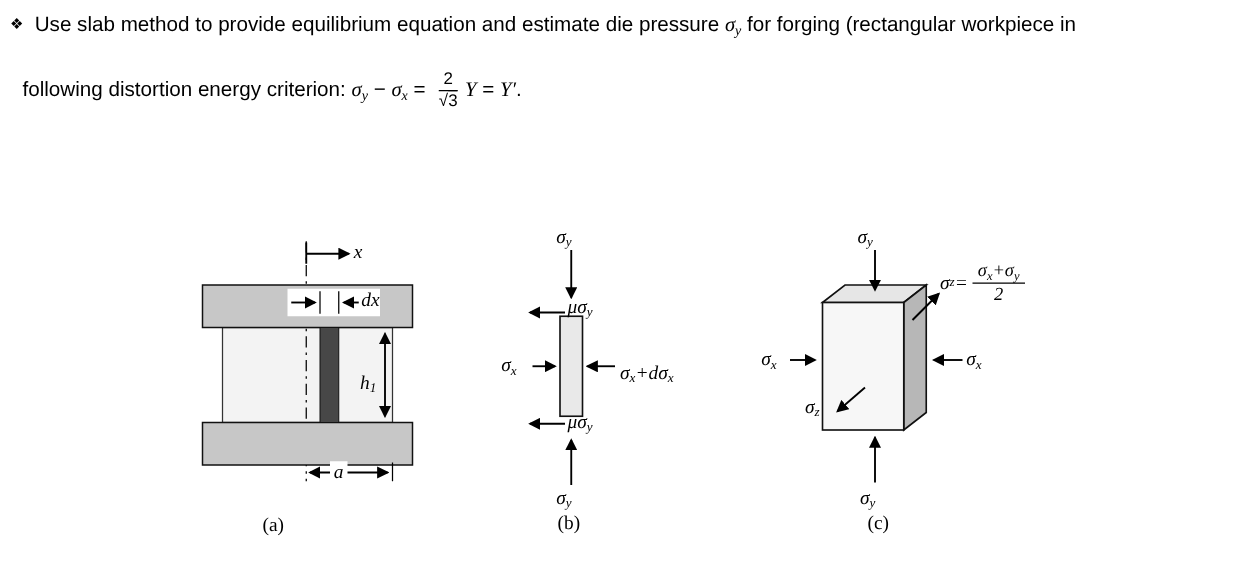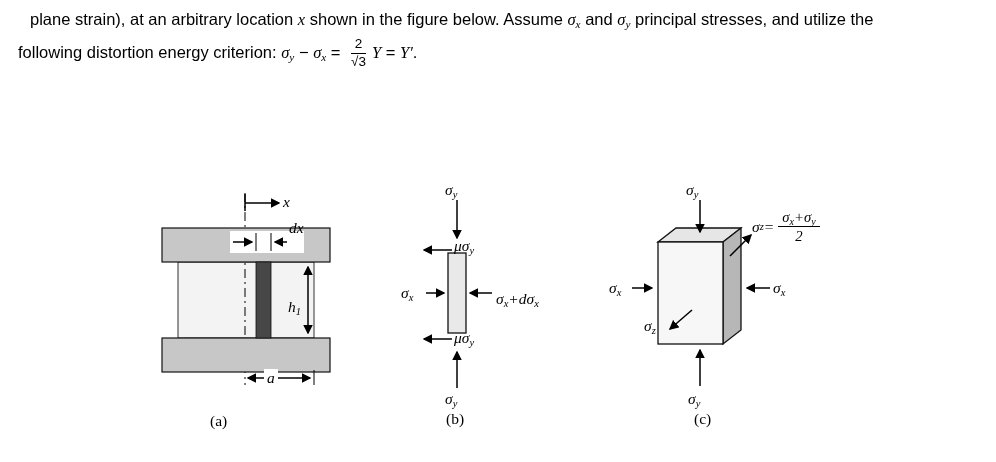--- a/index.html
+++ b/index.html
@@ -4,21 +4,21 @@
 <style>
   *{margin:0;padding:0;box-sizing:border-box}
   html,body{background:#fff}
   body{font-family:"Liberation Sans",sans-serif;color:#000}
   .canvas{position:relative;width:996px;height:462px;background:#fff;overflow:hidden}
 
   
   .problem{position:absolute;left:8px;top:6px;width:984px;font-size:16.5px;line-height:27px;color:#000}
   .pline{white-space:nowrap}
   .pl2{padding-left:22px}
-  .pl3{padding-left:10px;margin-top:3px}
+  .pl3{padding-left:10px;margin-top:20px}
   .bullet{font-size:12px;margin-right:9px;position:relative;top:-2px;display:inline-block}
   .mi{font-family:"Liberation Serif",serif;font-style:italic}
   sub{font-size:0.68em;line-height:0;vertical-align:-0.28em}
   .ol{text-decoration:overline}
   .frac{display:inline-flex;flex-direction:column;align-items:center;vertical-align:middle;
         margin:0 4px;font-size:0.82em;line-height:1.25;text-align:center}
   .frac .num{border-bottom:1.4px solid #000;padding:0 4px}
   .frac .den{padding:0 2px}
 
   
@@ -46,22 +46,22 @@
   .ffront{fill:var(--face-front,#f7f7f7);stroke:#111;stroke-width:1.3}
   .ftop{fill:var(--face-top,#e6e6e6);stroke:#111;stroke-width:1.3}
   .fright{fill:var(--face-right,#b7b7b7);stroke:#111;stroke-width:1.3}
 </style>
 </head>
 <body>
 
 <div class="canvas">
 
   <div class="problem">
-    <div class="pline pl2">
-      <span><span>plane strain), at an arbitrary location </span><span class="mi">x</span><span> shown in the figure below. Assume </span><span class="mi">σ</span><sub class="mi">x</sub><span> and </span><span class="mi">σ</span><sub class="mi">y</sub><span> principal stresses, and utilize the</span></span>
+    <div class="pline">
+      <span class="bullet">❖</span><span><span>Use slab method to provide equilibrium equation and estimate die pressure </span><span class="mi">σ</span><sub class="mi">y</sub><span> for forging (rectangular workpiece in</span></span>
     </div>
     <div class="pline pl3">
       <span><span>following distortion energy criterion: </span><span class="mi">σ</span><sub class="mi">y</sub><span> − </span><span class="mi">σ</span><sub class="mi">x</sub><span> = </span><span class="frac">
             <span class="num"><span>2</span></span>
             <span class="den"><span>√</span><span class="ol">3</span></span>
           </span><span class="mi">Y</span><span> = </span><span class="mi">Y′</span><span>.</span></span>
     </div>
   </div>
 
   <div class="fig" style="left:150px;top:185px;width:200px;height:250px">
@@ -85,21 +85,21 @@
       <line x1="106" y1="48" x2="106" y2="66" class="thin"></line>
       <line x1="121" y1="48" x2="121" y2="66" class="thin"></line>
       <line x1="137" y1="57" x2="125" y2="57" class="sk" marker-end="url(#m-a)"></line>
 
       <line x1="158" y1="82" x2="158" y2="148" class="sk" marker-start="url(#m-a)" marker-end="url(#m-a)"></line>
 
       <line x1="98" y1="193" x2="160" y2="193" class="sk" marker-start="url(#m-a)" marker-end="url(#m-a)"></line>
       <line x1="164" y1="185" x2="164" y2="200" class="thin"></line>
     </svg>
     <span class="lbl" style="left:133px;top:8px"><span class="mi">x</span></span>
-    <span class="lbl" style="left:139px;top:34px"><span class="mi">dx</span></span>
+    <span class="lbl" style="left:139px;top:47px"><span class="mi">dx</span></span>
     <span class="lbl" style="left:138px;top:113px"><span class="mi">h</span><sub>1</sub></span>
     <span class="lbl chip" style="left:114px;top:184px"><span class="mi">a</span></span>
     <span class="cap" style="left:60px;top:227px">(a)</span>
   </div>
 
   <div class="fig" style="left:390px;top:178px;width:180px;height:255px">
     <svg width="180" height="255" viewBox="0 0 180 255">
       <defs>
         <marker id="m-b" viewBox="0 0 10 10" refX="8.5" refY="5" markerWidth="6.5" markerHeight="6.5" orient="auto-start-reverse">
           <path d="M0,0 L10,5 L0,10 Z" fill="#000"></path>

